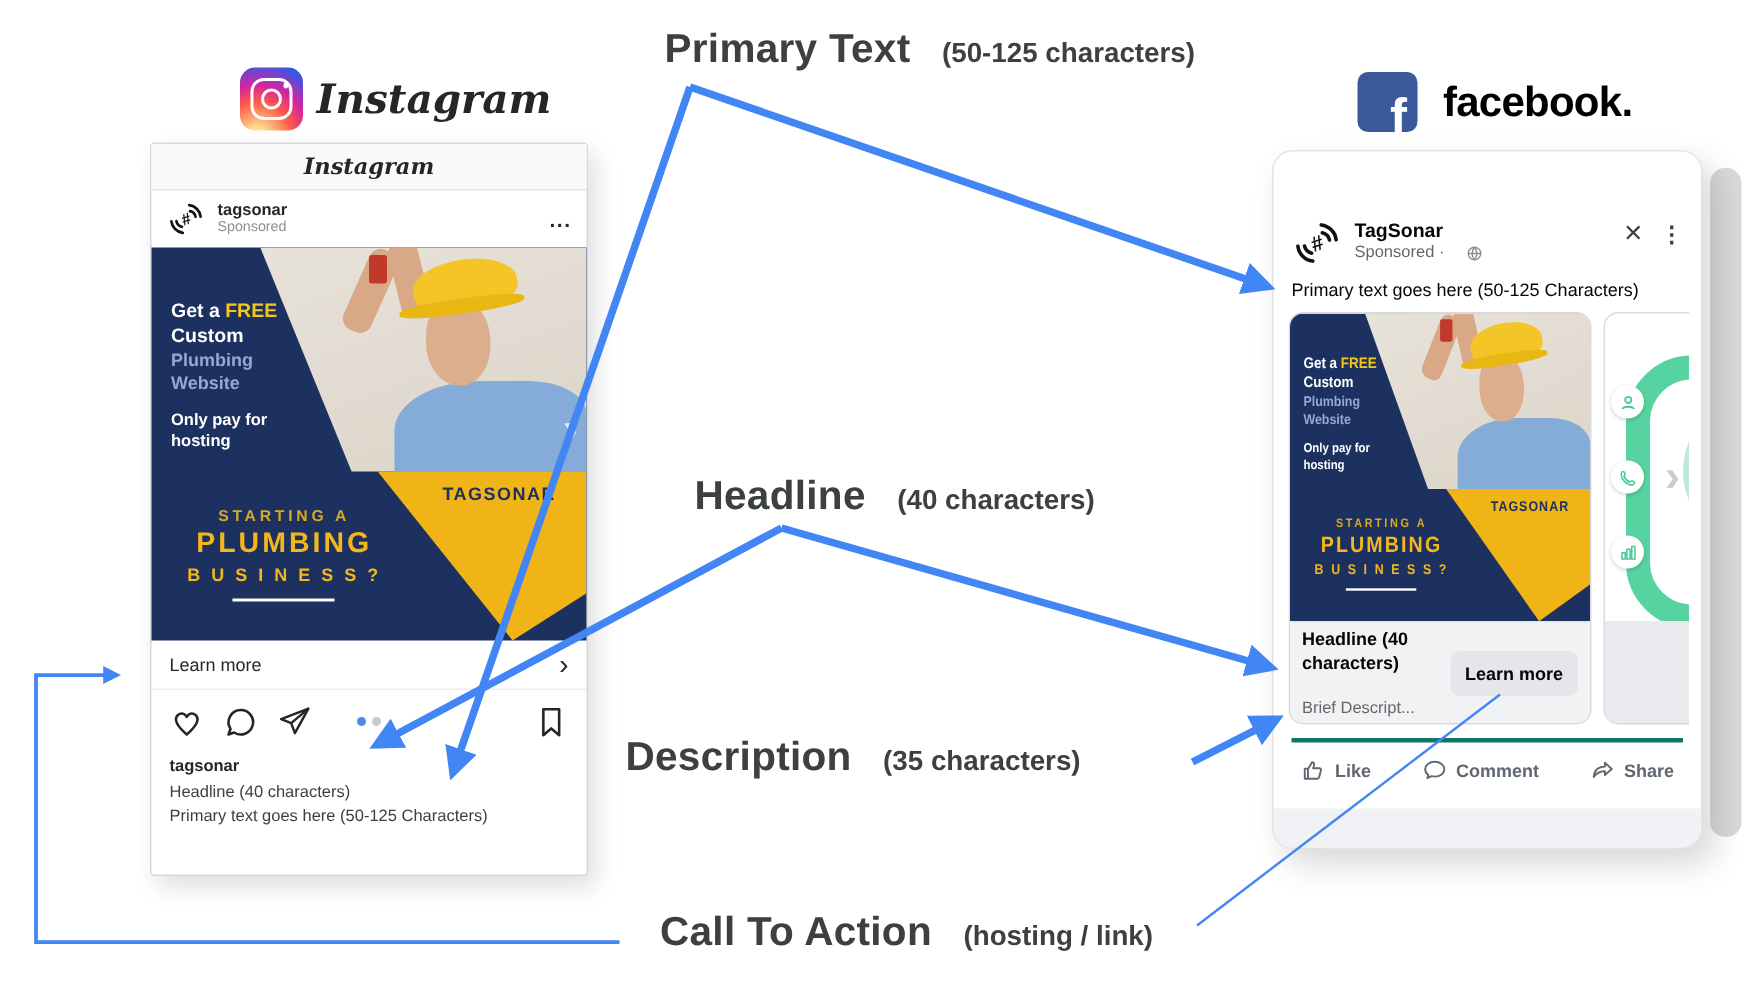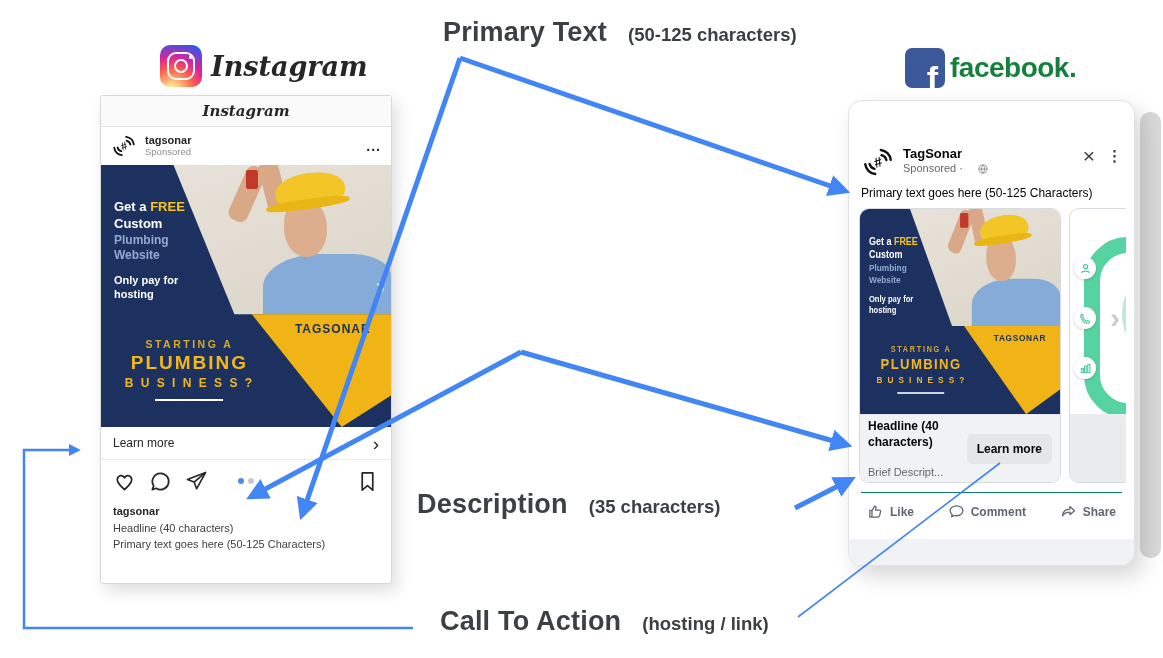--- a/index.html
+++ b/index.html
@@ -17,21 +17,21 @@
   .ig-glyph{width:42px;height:42px;border-radius:10px;position:relative;
     background:radial-gradient(circle at 28% 110%,#fdf497 0%,#fdf497 6%,#fd5949 42%,#d6249f 62%,#285AEB 92%);}
   .ig-glyph .frame{position:absolute;inset:7px;border:2.5px solid #fff;border-radius:9px;}
   .ig-glyph .lens{position:absolute;left:14px;top:14px;width:10px;height:10px;border:2.5px solid #fff;border-radius:50%;}
   .ig-glyph .dot{position:absolute;right:10px;top:10px;width:3.5px;height:3.5px;background:#fff;border-radius:50%;}
   .script{font-family:"DejaVu Serif",serif;font-style:italic;font-weight:600;}
   .ig-logo .word{font-size:27px;color:#262626;margin-left:9px;}
   .fb-logo{left:905px;top:48px;display:flex;align-items:center;}
   .fb-glyph{width:40px;height:40px;border-radius:7px;background:#3b5998;position:relative;overflow:hidden;}
   .fb-glyph span{position:absolute;right:7px;bottom:-10px;color:#fff;font-size:34px;font-weight:700;}
-  .fb-logo .word{font-size:28px;font-weight:700;color:#15803d;letter-spacing:-.5px;margin-left:5px;}
+  .fb-logo .word{font-size:28px;font-weight:700;color:#000000;letter-spacing:-.5px;margin-left:17px;}
 
   
   .phone-ig{left:100px;top:95px;width:290px;height:487px;background:#fff;border:1px solid #d8d8d8;
     border-radius:3px;box-shadow:5px 7px 16px rgba(0,0,0,.13);}
   .phone-fb{left:848px;top:100px;width:287px;height:466px;background:#fff;border:1px solid #e3e3e3;
     border-radius:14px;box-shadow:8px 10px 22px rgba(0,0,0,.16);box-sizing:border-box;padding-top:44px;}
   .side-strip{left:1140px;top:112px;width:21px;height:446px;background:#d9d9d9;border-radius:10px;}
 
   
   .ig-appbar{height:30px;line-height:30px;text-align:center;background:#fafafa;border-bottom:1px solid #e4e4e4;
@@ -104,21 +104,21 @@
   .fb-btn{margin-left:auto;background:#e4e6ea;border-radius:6px;padding:8px 10px;font-size:12px;
     font-weight:600;color:#050505;white-space:nowrap;cursor:pointer;}
   
   .ring{position:absolute;left:14px;top:28px;width:62px;height:150px;border:16px solid #57d3a1;border-radius:44px;}
   .ring-blob{position:absolute;left:52px;top:70px;width:46px;height:70px;background:#bdead7;border-radius:50% 0 0 50%;}
   .badge{position:absolute;width:22px;height:22px;background:#fff;border-radius:50%;box-shadow:0 1px 3px rgba(0,0,0,.18);
     display:flex;align-items:center;justify-content:center;}
   .badge svg{width:13px;height:13px;}
   .second-chev{position:absolute;left:40px;top:92px;color:#c9cdd1;font-size:30px;font-weight:700;cursor:pointer;}
   .second-gray{position:absolute;left:0;top:205px;width:100%;height:70px;background:#e9ebee;}
-  .fb-actionbar{margin:7px 12px 0;border-top:1px solid #0f766e;height:37px;display:flex;justify-content:space-between;padding:0 6px;}
+  .fb-actionbar{margin:7px 12px 0;border-top:3px solid #0f766e;height:37px;display:flex;justify-content:space-between;padding:0 6px;}
   .fb-act{display:flex;align-items:center;gap:6px;font-size:12px;font-weight:600;color:#606770;cursor:pointer;}
   .fb-act svg{width:17px;height:17px;}
   .fb-footer{position:absolute;left:0;bottom:0;width:100%;height:26px;background:#f0f2f5;border-radius:0 0 13px 13px;}
 
   .arrow-layer{position:absolute;inset:0;width:1163px;height:658px;z-index:50;pointer-events:none;}
 </style>
 </head>
 <body>
 
 <div id="canvas">
@@ -342,20 +342,24 @@
         <span>Share</span>
       </div>
     </div>
     <div class="fb-footer"></div>
   </div>
 
   <div class="big-label" style="left:443px;top:17px;">
     <span class="t">Primary Text</span>
     <span class="d">(50-125 characters)</span>
   </div>
+  <div class="big-label" style="left:463px;top:315px;">
+    <span class="t">Headline</span>
+    <span class="d">(40 characters)</span>
+  </div>
   <div class="big-label" style="left:417px;top:489px;">
     <span class="t">Description</span>
     <span class="d">(35 characters)</span>
   </div>
   <div class="big-label" style="left:440px;top:606px;">
     <span class="t">Call To Action</span>
     <span class="d">(hosting / link)</span>
   </div>
 
   <svg class="arrow-layer" viewBox="0 0 1163 658">

